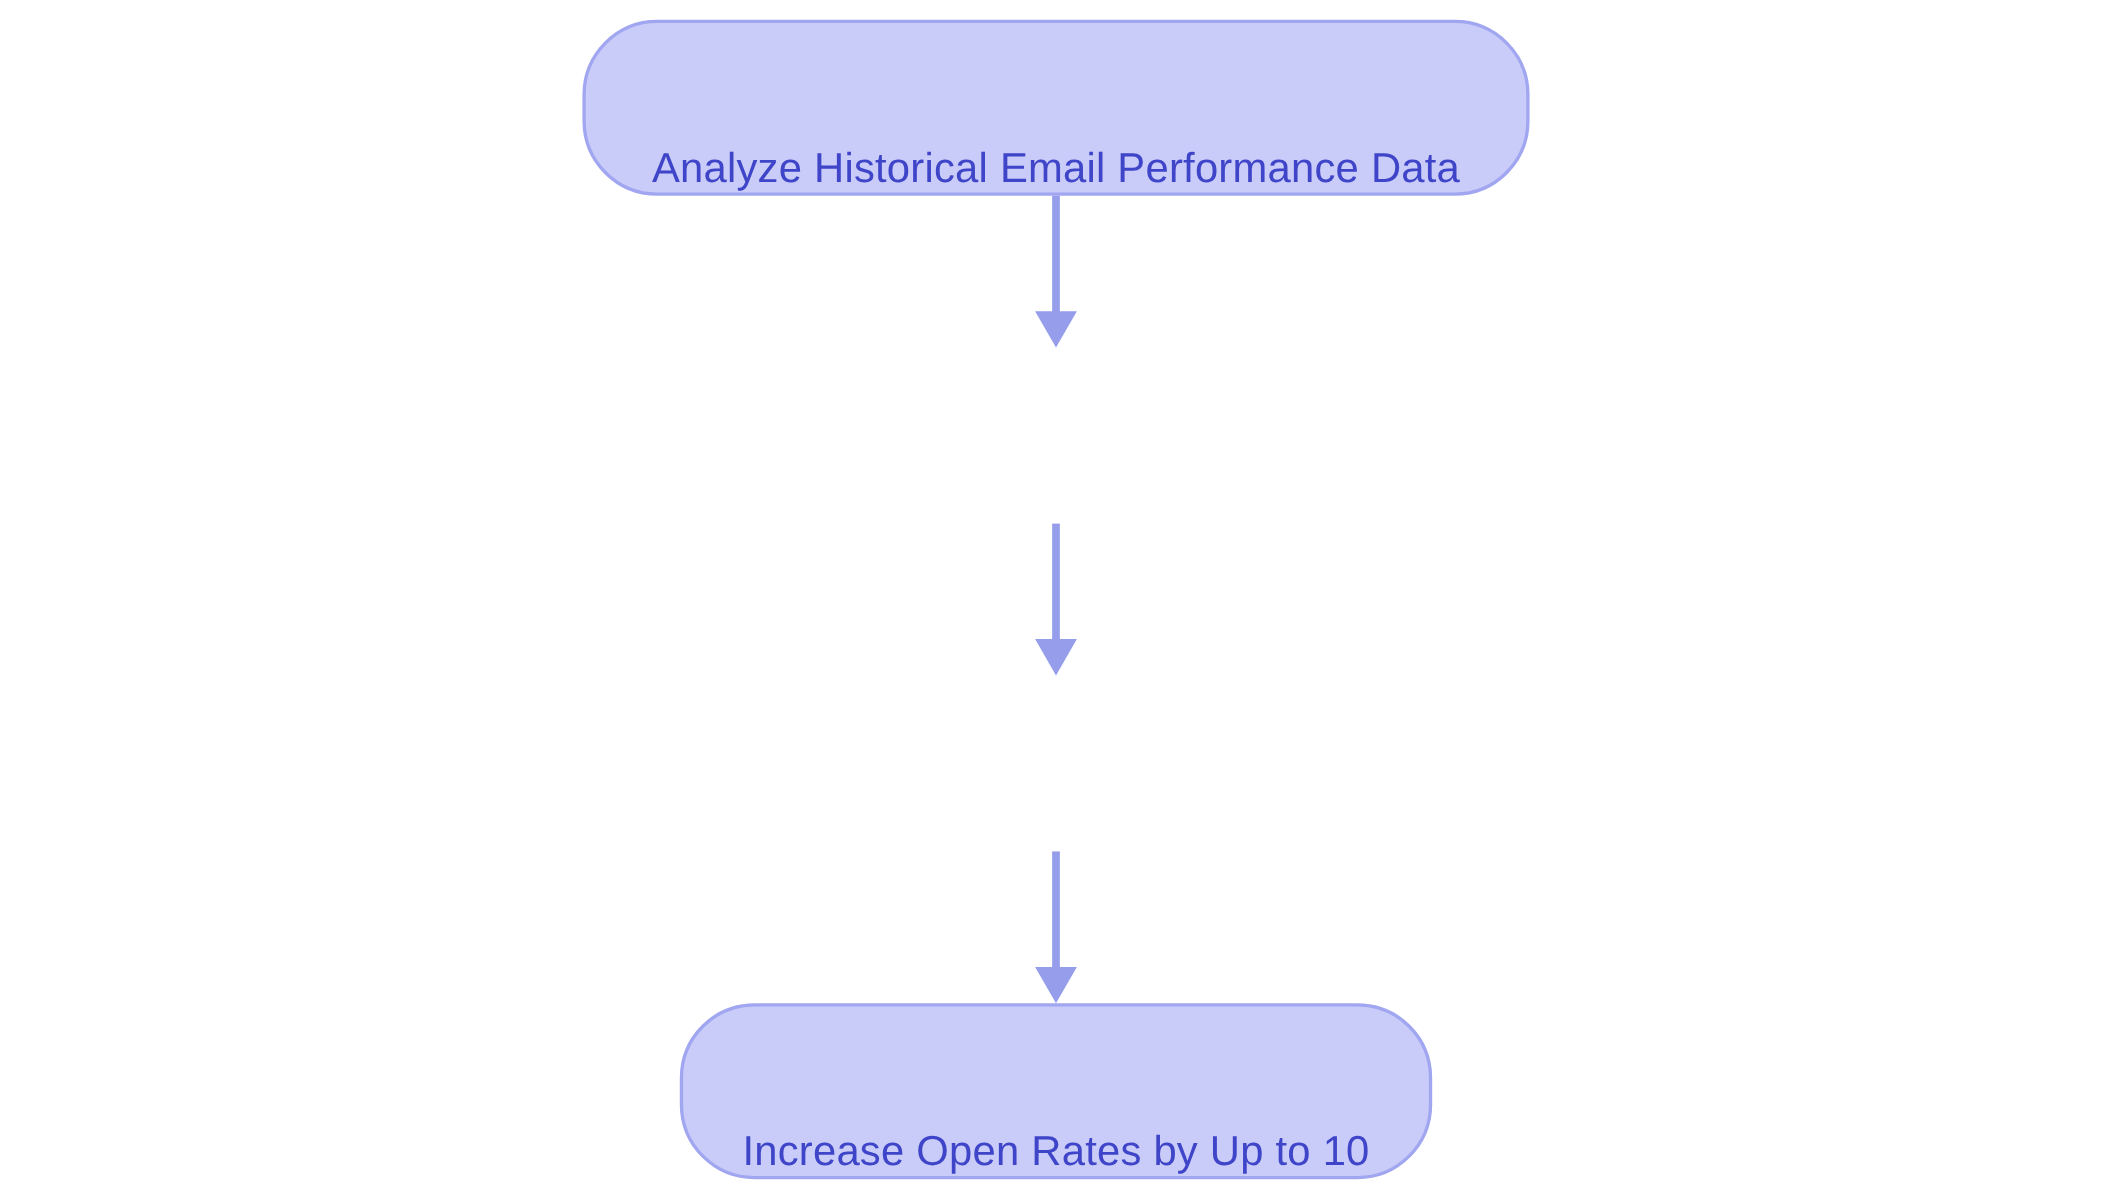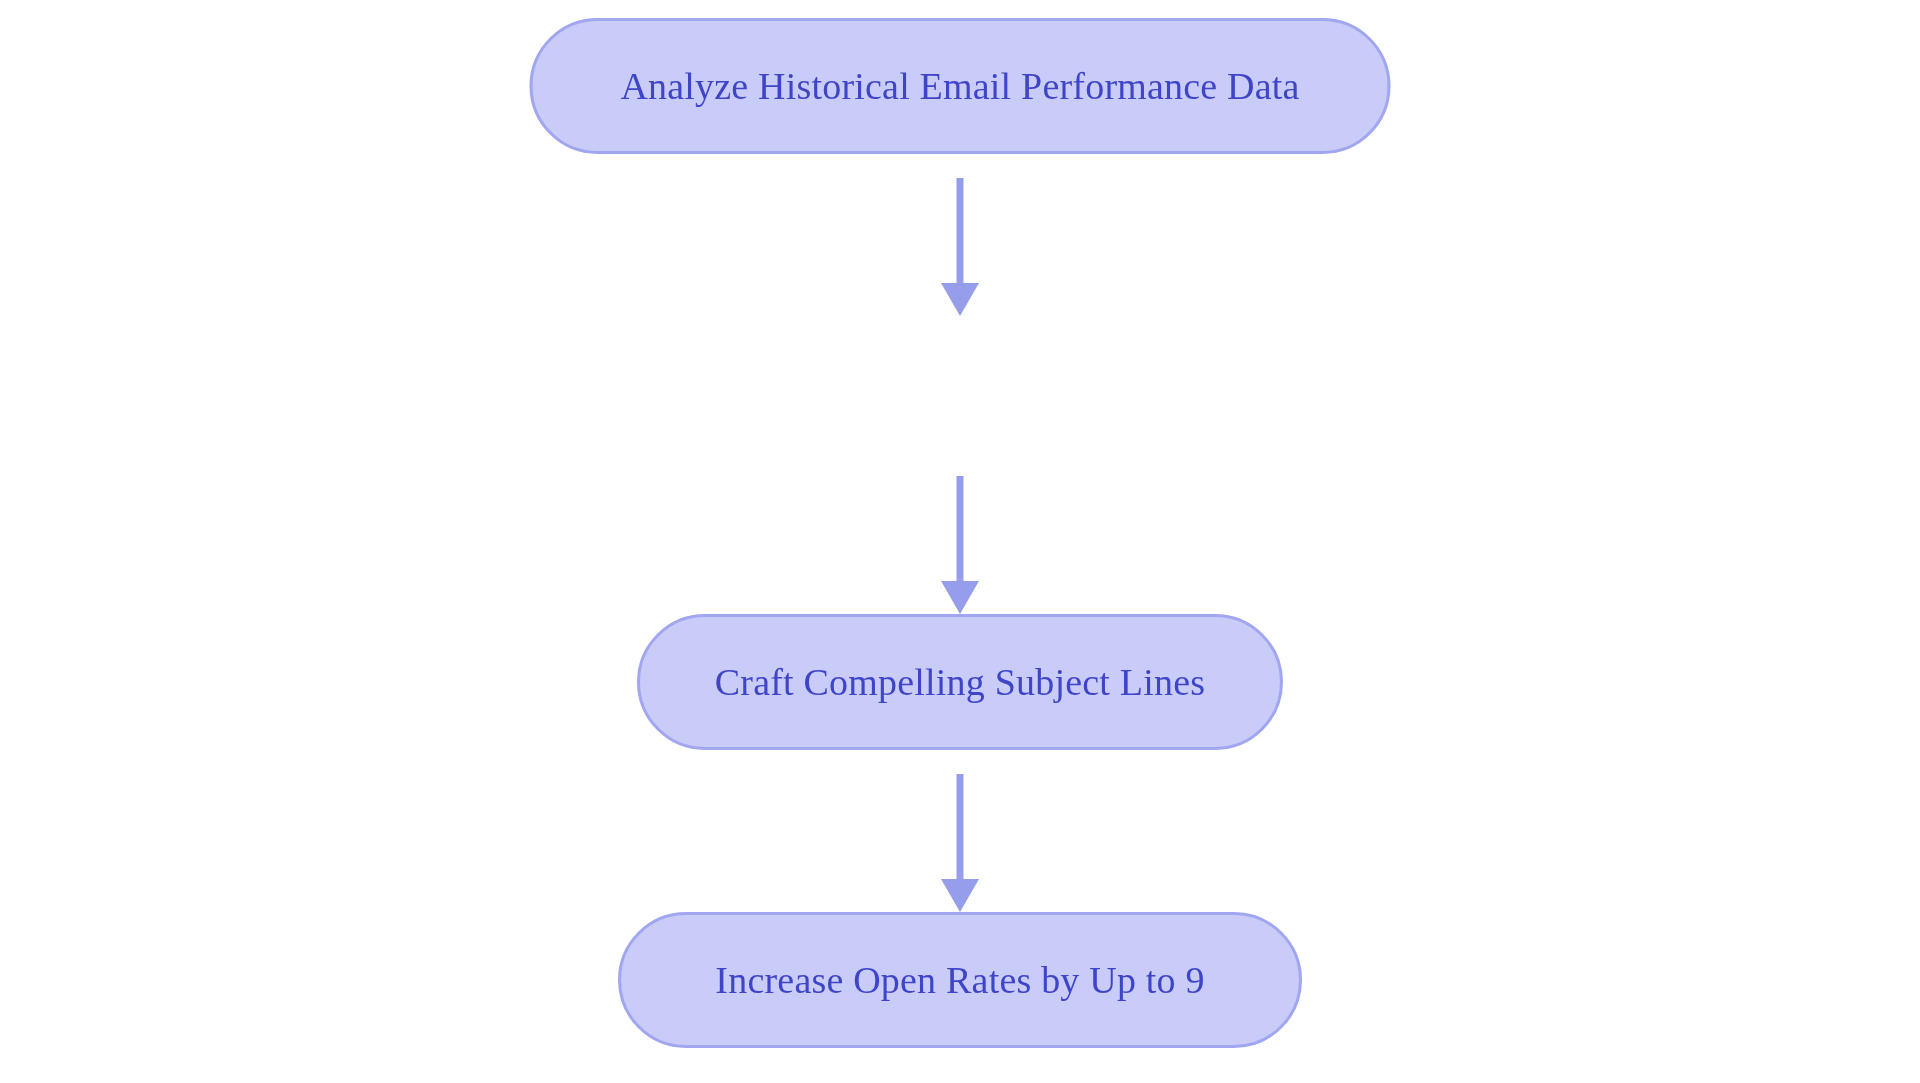--- a/index.html
+++ b/index.html
@@ -13,28 +13,27 @@
     height: 1083px;
     background: var(--bg, #ffffff);
     overflow: hidden;
     font-family: "Liberation Sans", "DejaVu Sans", sans-serif;
   }
   .node {
     position: absolute;
     left: 50%;
     transform: translateX(-50%);
     box-sizing: border-box;
-    height: 136px;
+    height: 160px;
     background: var(--node-fill, #c9cbf8);
     border: 3px solid var(--node-border, #a0a6f0);
     border-radius: 68px;
     display: flex;
-    align-items: center;
+    align-items: flex-end;
     justify-content: center;
-    font-family: Liberation Serif, serif;
   }
   .node-label {
     color: var(--node-text, #3f45c8);
     font-size: 38px;
     font-weight: 400;
     letter-spacing: 0.2px;
     white-space: nowrap;
     text-align: center;
   }
   .arrow {
@@ -85,26 +84,23 @@
     <div class="arrow-shaft"></div>
     <div class="arrow-head"></div>
   </div>
 
 
   <div class="arrow arrow-2">
     <div class="arrow-shaft"></div>
     <div class="arrow-head"></div>
   </div>
 
-  <div class="node node-3">
-    <span class="node-label">Craft Compelling Subject Lines</span>
-  </div>
 
   <div class="arrow arrow-3">
     <div class="arrow-shaft"></div>
     <div class="arrow-head"></div>
   </div>
 
   <div class="node node-4">
-    <span class="node-label">Increase Open Rates by Up to 9</span>
+    <span class="node-label">Increase Open Rates by Up to 10</span>
   </div>
 
 </div>
 
 </body></html>

